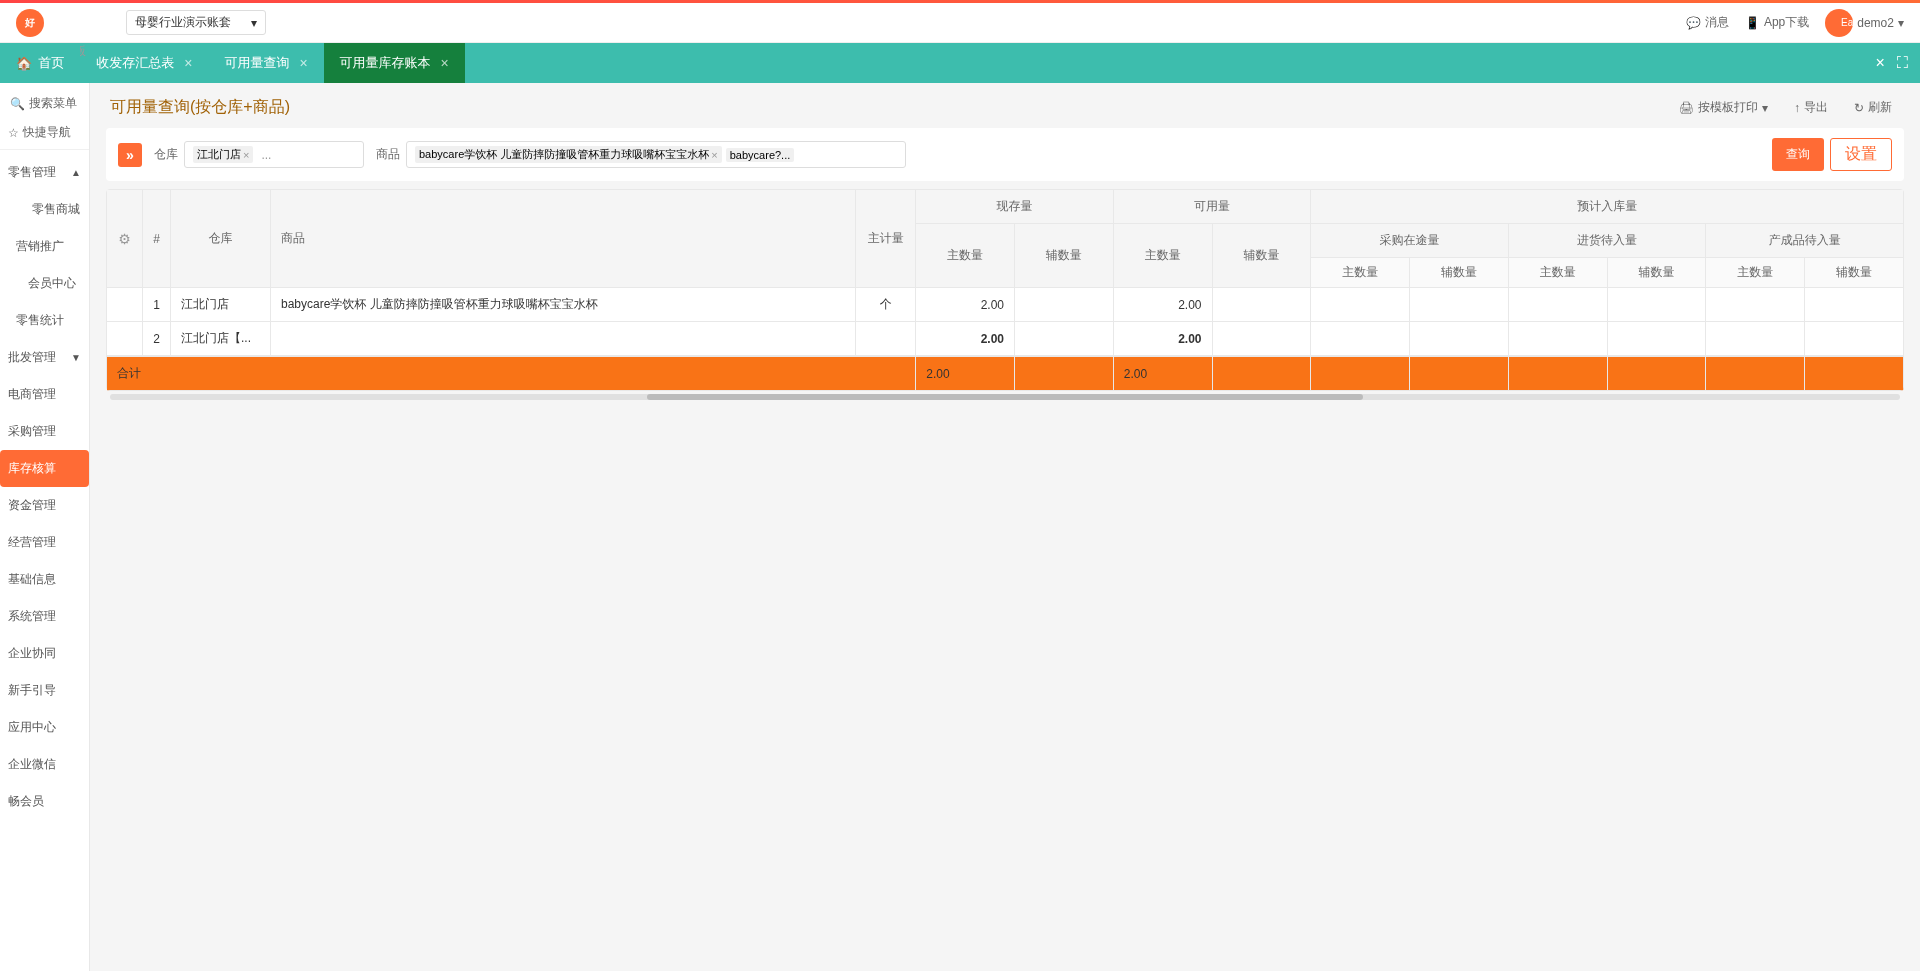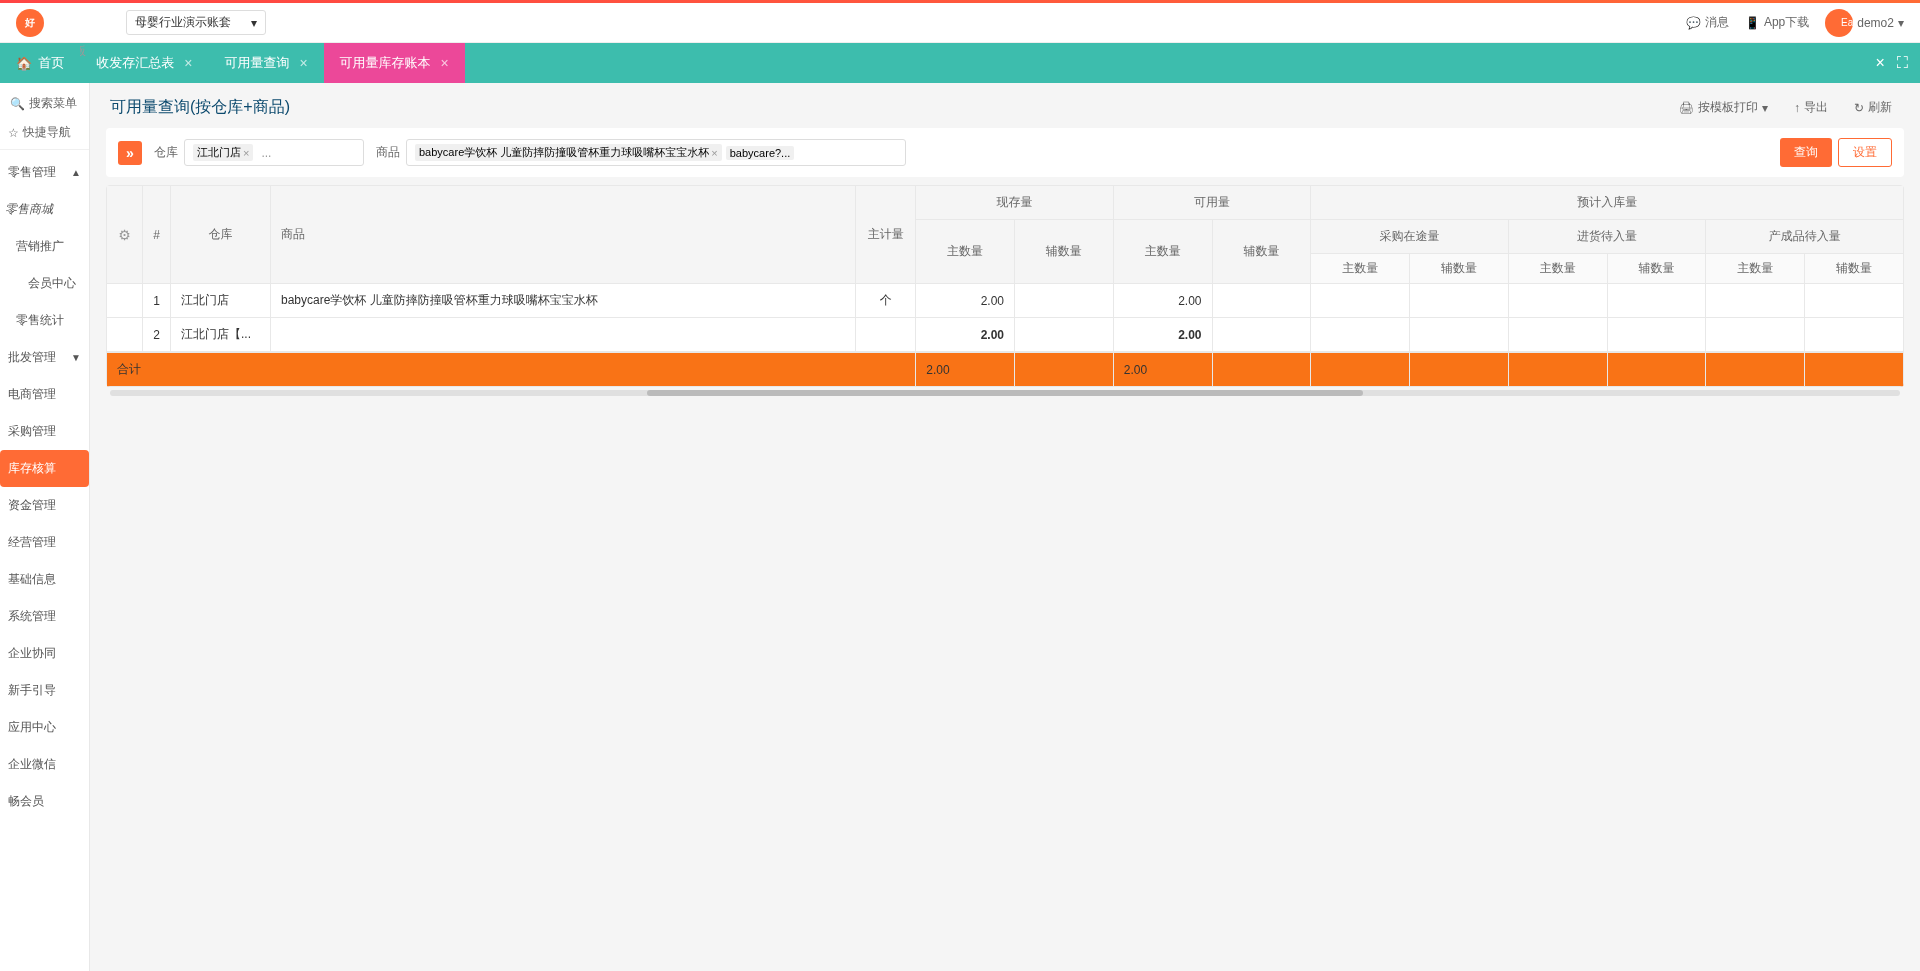--- a/index.html
+++ b/index.html
@@ -39,21 +39,21 @@
       padding: 0 16px;
       display: flex;
       align-items: center;
       gap: 6px;
       color: #fff;
       font-size: 13px;
       cursor: pointer;
       position: relative;
     }
     .nav-tab.home { background: #3dbdad; }
-    .nav-tab.active { background: #ec4899; }
+    .nav-tab.active { background: #15803d; }
     .nav-tab-x { color: rgba(255,255,255,0.7); font-size: 14px; margin-left: 4px; cursor: pointer; }
     .nav-controls { margin-left: auto; display: flex; align-items: center; gap: 4px; padding-right: 8px; }
     .nav-ctrl-btn { color: #fff; font-size: 16px; cursor: pointer; padding: 4px; }
 
     
     .main-layout { display: flex; height: calc(971px - 80px); }
 
     
     .sidebar {
       width: 90px;
@@ -88,21 +88,21 @@
     }
 
     
     .page-header {
       background: #f5f5f5;
       padding: 12px 20px 8px 20px;
       display: flex;
       align-items: center;
       justify-content: space-between;
     }
-    .page-title { font-size: 16px; color: #0c4a6e; font-weight: 500; }
+    .page-title { font-size: 16px; color: #a16207; font-weight: 500; }
     .page-actions { display: flex; align-items: center; gap: 10px; }
     .page-action-btn {
       display: flex; align-items: center; gap: 4px;
       color: #666; font-size: 12px; cursor: pointer;
       padding: 4px 8px;
     }
 
     
     .filter-area {
       background: #fff;
@@ -133,21 +133,21 @@
     }
     .filter-tag .tag-close { cursor: pointer; color: #999; }
     .filter-dots { color: #999; cursor: pointer; padding: 0 4px; }
     .filter-actions { margin-left: auto; display: flex; gap: 6px; }
     .btn-query {
       background: #ff6b35; color: #fff; border: none; border-radius: 3px;
       padding: 5px 14px; font-size: 12px; cursor: pointer;
     }
     .btn-settings {
       background: #fff; color: #ff6b35; border: 1px solid #ff6b35; border-radius: 3px;
-      padding: 5px 14px; font-size: 12px; cursor: pointer;
+      padding: 5px 14px; font-size: 16px; cursor: pointer;
     }
 
     
     .table-container {
       background: #fff;
       margin: 0 16px;
       border-radius: 4px;
       overflow: auto;
     }
 
@@ -305,21 +305,21 @@
     </div>
     <div class="sidebar-nav">
       <span>☆</span>
       <span>快捷导航</span>
     </div>
     <div class="sidebar-divider"></div>
     <div class="sidebar-item">
       <span>零售管理</span>
       <span class="sidebar-arrow">▲</span>
     </div>
-    <div class="sidebar-item" style="padding-left:5px;font-style:italic;">
+    <div class="sidebar-item" style="padding-left:32px;">
       <span>零售商城</span>
     </div>
     <div class="sidebar-item" style="padding-left:16px;">
       <span>营销推广</span>
     </div>
     <div class="sidebar-item" style="padding-left:28px;">
       <span>会员中心</span>
     </div>
     <div class="sidebar-item" style="padding-left:16px;">
       <span>零售统计</span>

